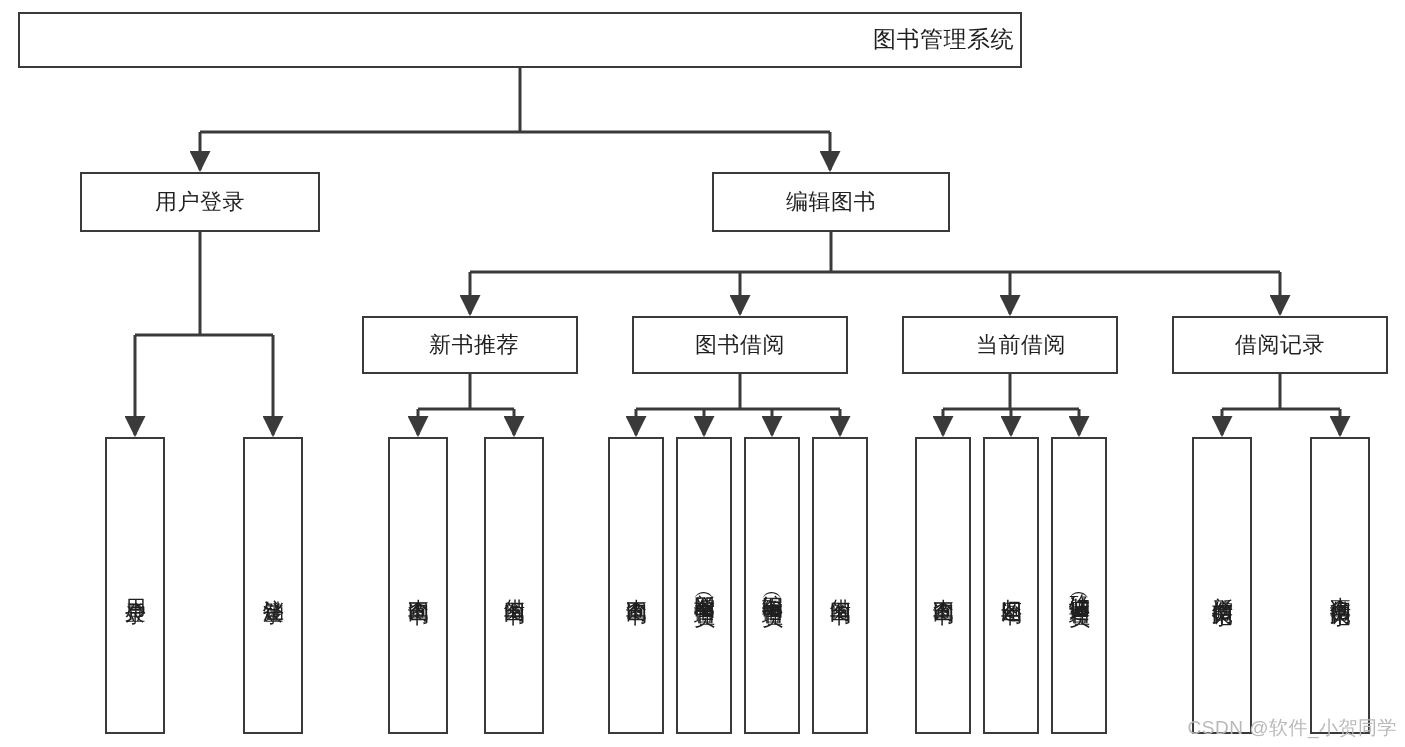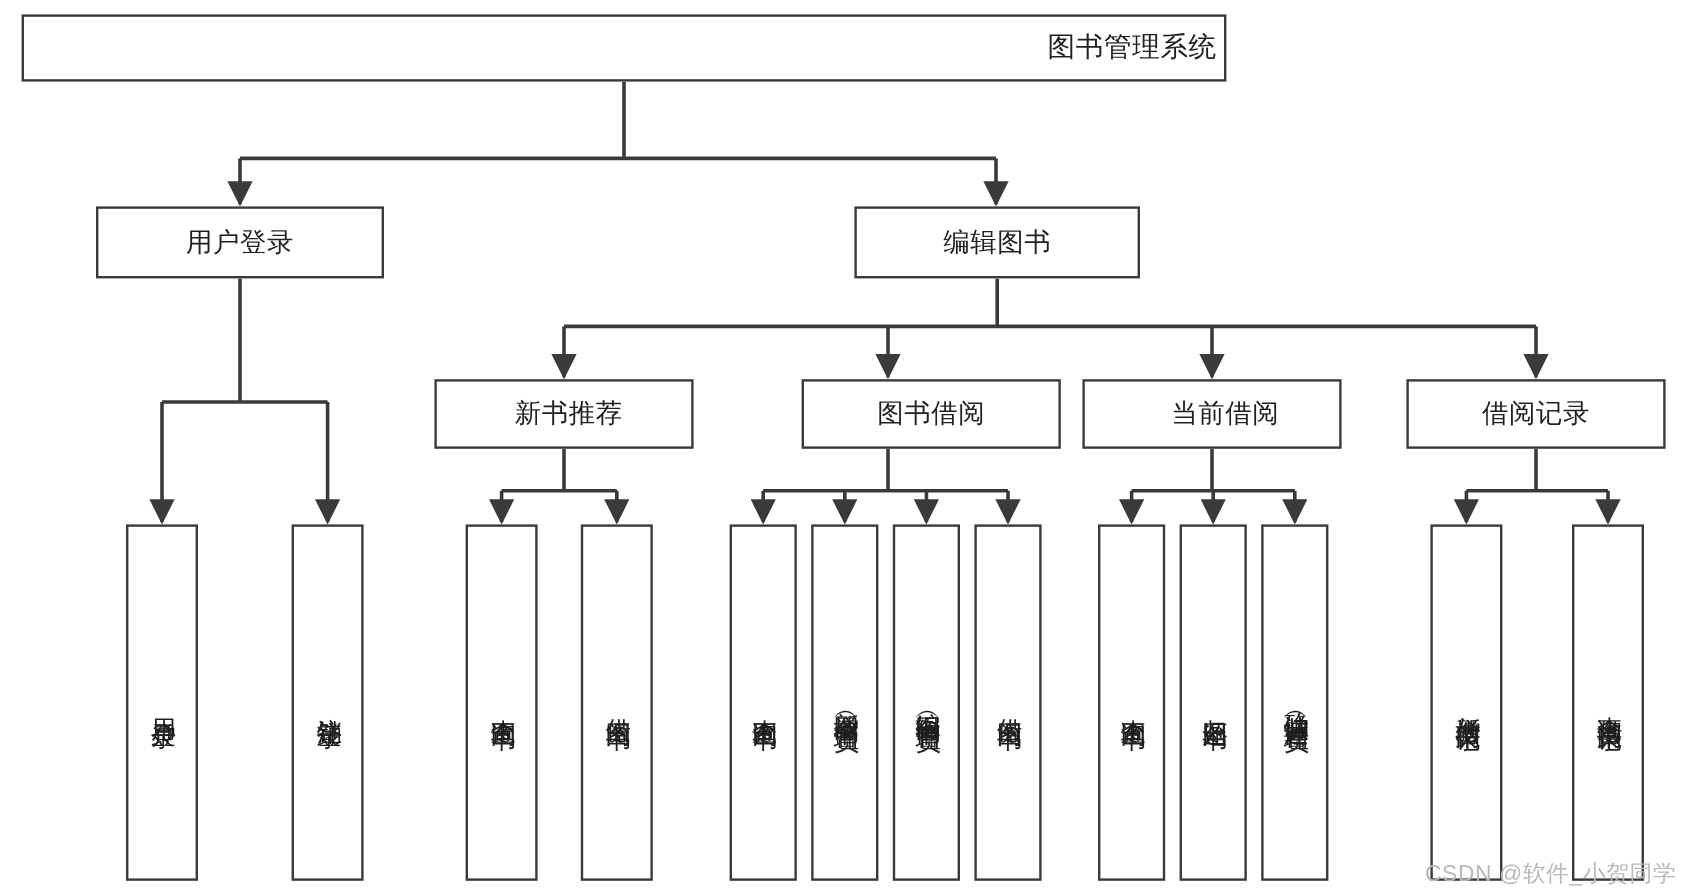--- a/index.html
+++ b/index.html
@@ -135,21 +135,21 @@
   <div class="node horiz" style="left: 80px; top: 172px; width: 240px; height: 60px;">
     <span>用户登录</span>
   </div>
   <div class="node horiz" style="left: 712px; top: 172px; width: 238px; height: 60px;">
     <span>编辑图书</span>
   </div>
 
   <div class="node horiz" style="left: 362px; top: 316px; width: 216px; height: 58px; padding-left: 14px;">
     <span>新书推荐</span>
   </div>
-  <div class="node horiz" style="left: 632px; top: 316px; width: 216px; height: 58px; margin-left: 36px;">
+  <div class="node horiz" style="left: 632px; top: 316px; width: 216px; height: 58px;">
     <span>图书借阅</span>
   </div>
   <div class="node horiz" style="left: 902px; top: 316px; width: 216px; height: 58px; padding-left: 28px;">
     <span>当前借阅</span>
   </div>
   <div class="node horiz" style="left: 1172px; top: 316px; width: 216px; height: 58px; text-align: right;">
     <span>借阅记录</span>
   </div>
 
   <div class="node vert" style="left: 105px; top: 437px; width: 60px; height: 297px;">

